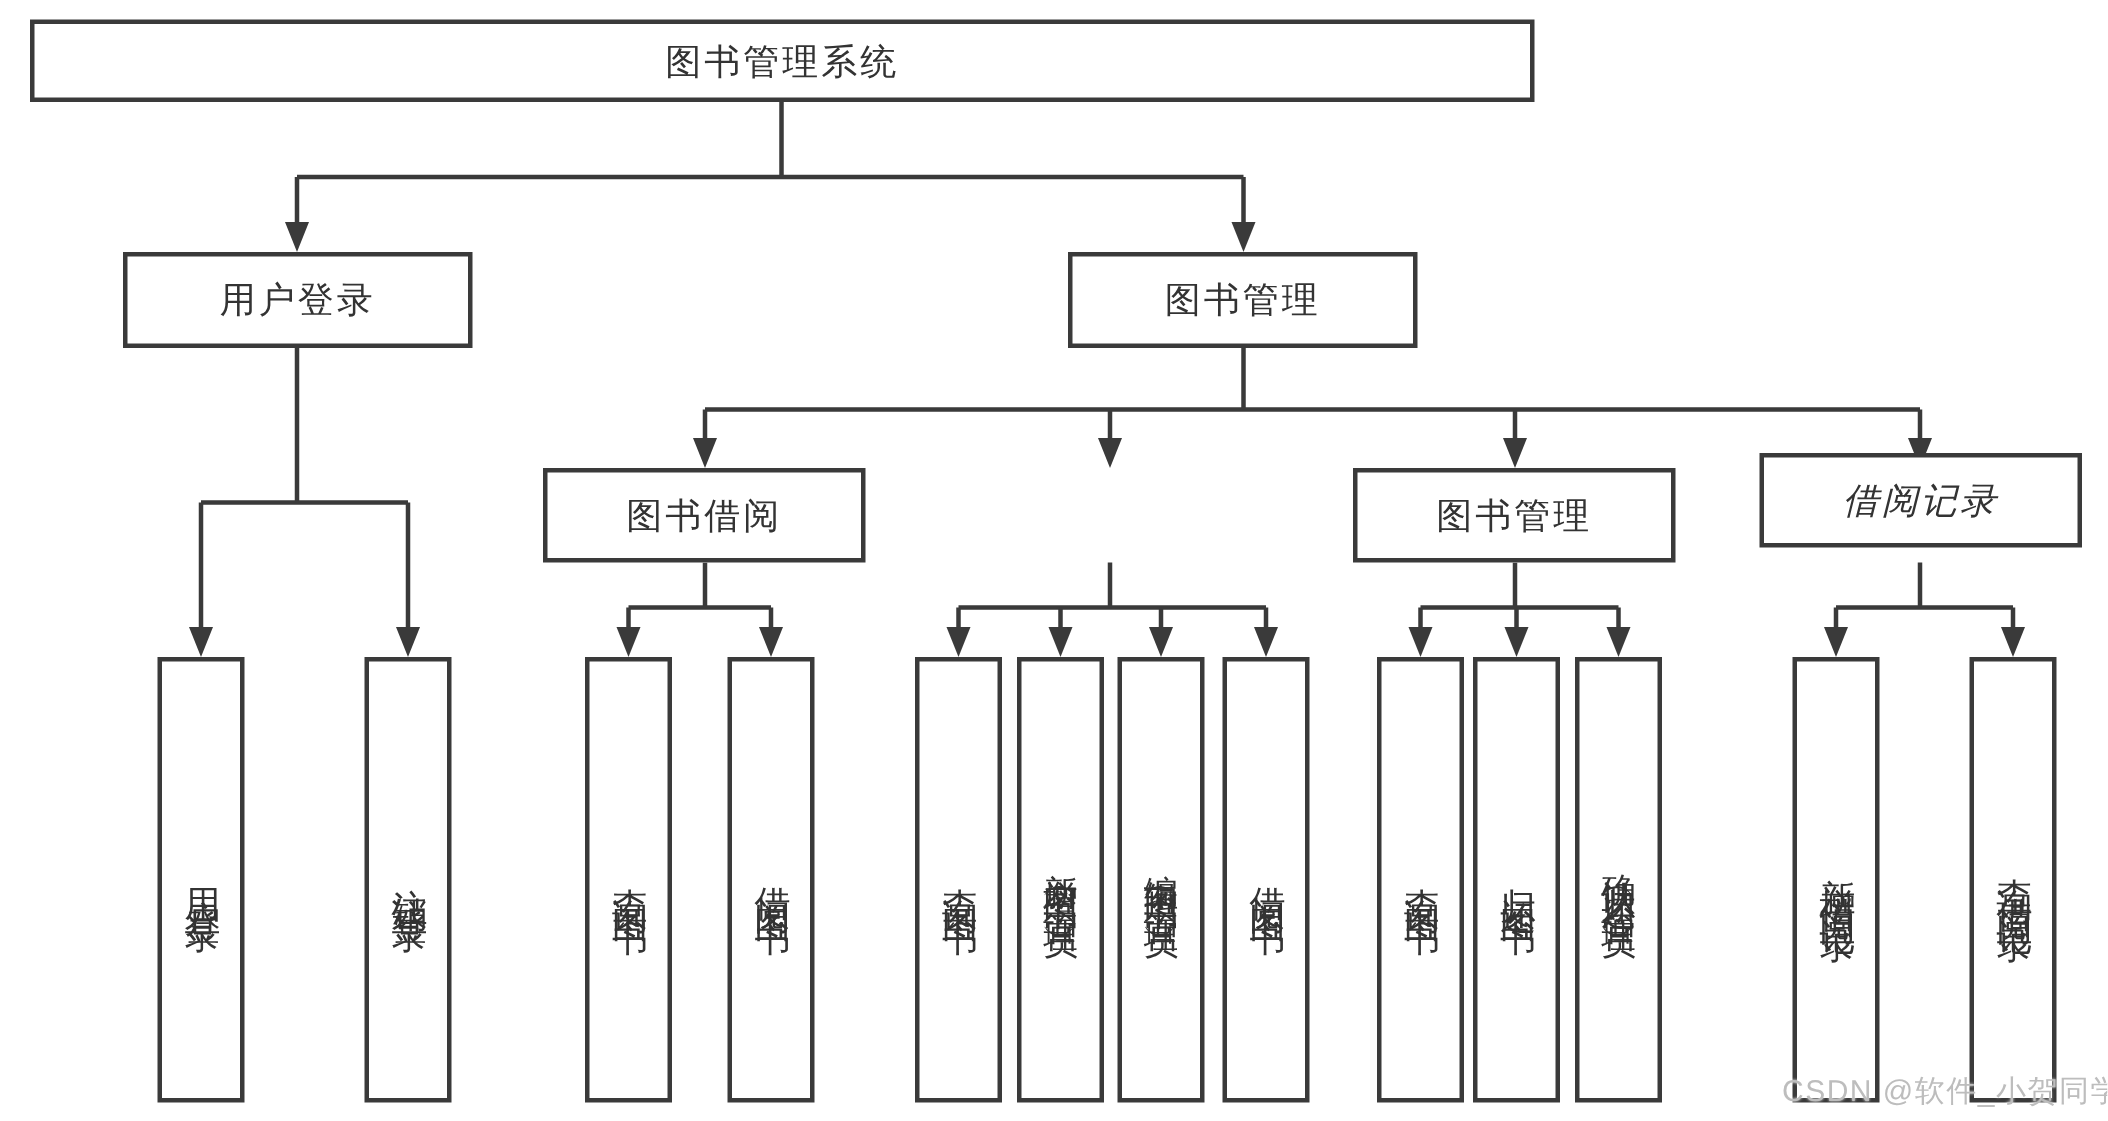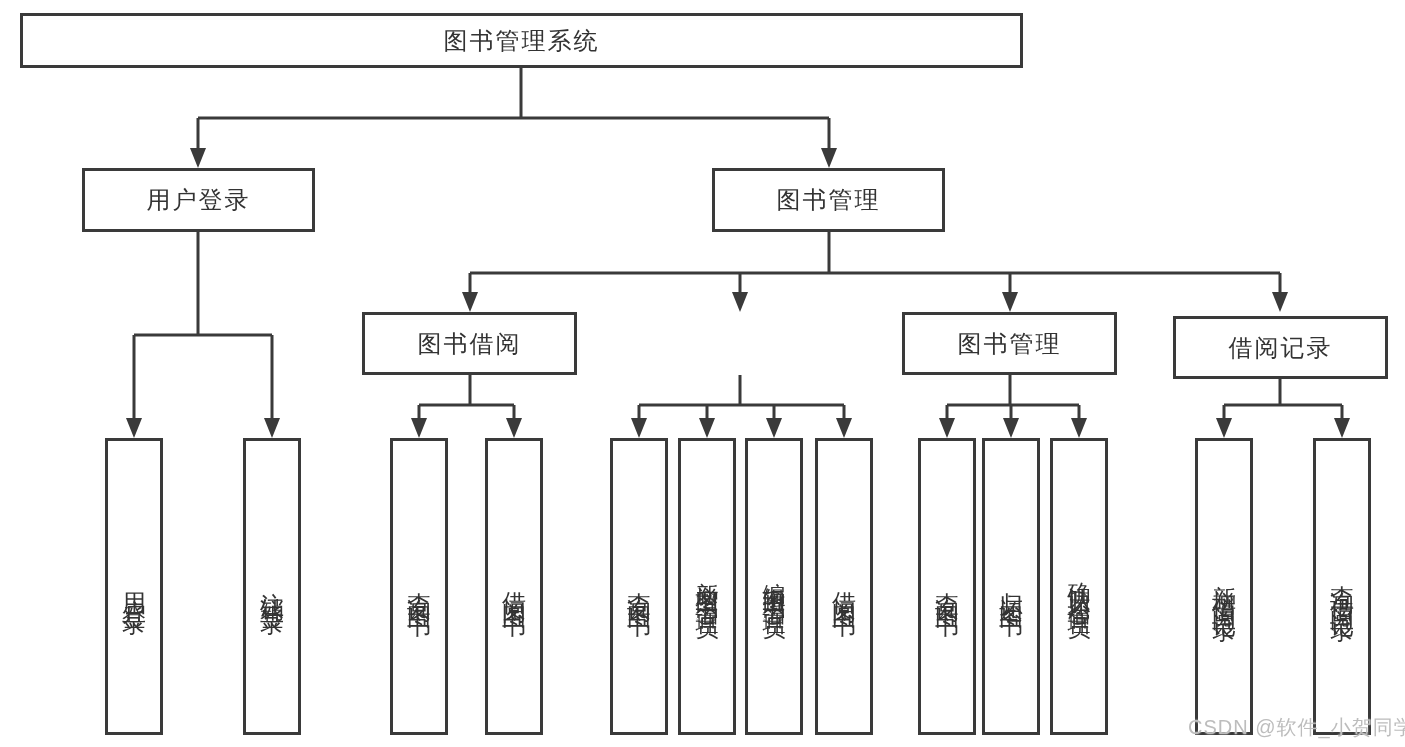--- a/index.html
+++ b/index.html
@@ -111,21 +111,21 @@
     </g>
   </svg>
 
   <div class="node hnode" style="left:20px; top:13px; width:1003px; height:55px;">图书管理系统</div>
 
   <div class="node hnode" style="left:82px; top:168px; width:233px; height:64px;">用户登录</div>
   <div class="node hnode" style="left:712px; top:168px; width:233px; height:64px;">图书管理</div>
 
   <div class="node hnode" style="left:362px; top:312px; width:215px; height:63px;">图书借阅</div>
   <div class="node hnode" style="left:902px; top:312px; width:215px; height:63px;">图书管理</div>
-  <div class="node hnode" style="left:1173px; top:316px; width:215px; height:63px;">借阅记录</div>
+  <div class="node hnode" style="left:1173px; top:302px; width:215px; height:63px;font-style:italic;">借阅记录</div>
 
   <div class="node vnode" style="left:105px;">
     <span class="vtext">用户登录</span>
   </div>
   <div class="node vnode" style="left:243px;">
     <span class="vtext">注销登录</span>
   </div>
 
   <div class="node vnode" style="left:390px;">
     <span class="vtext">查询图书</span>

